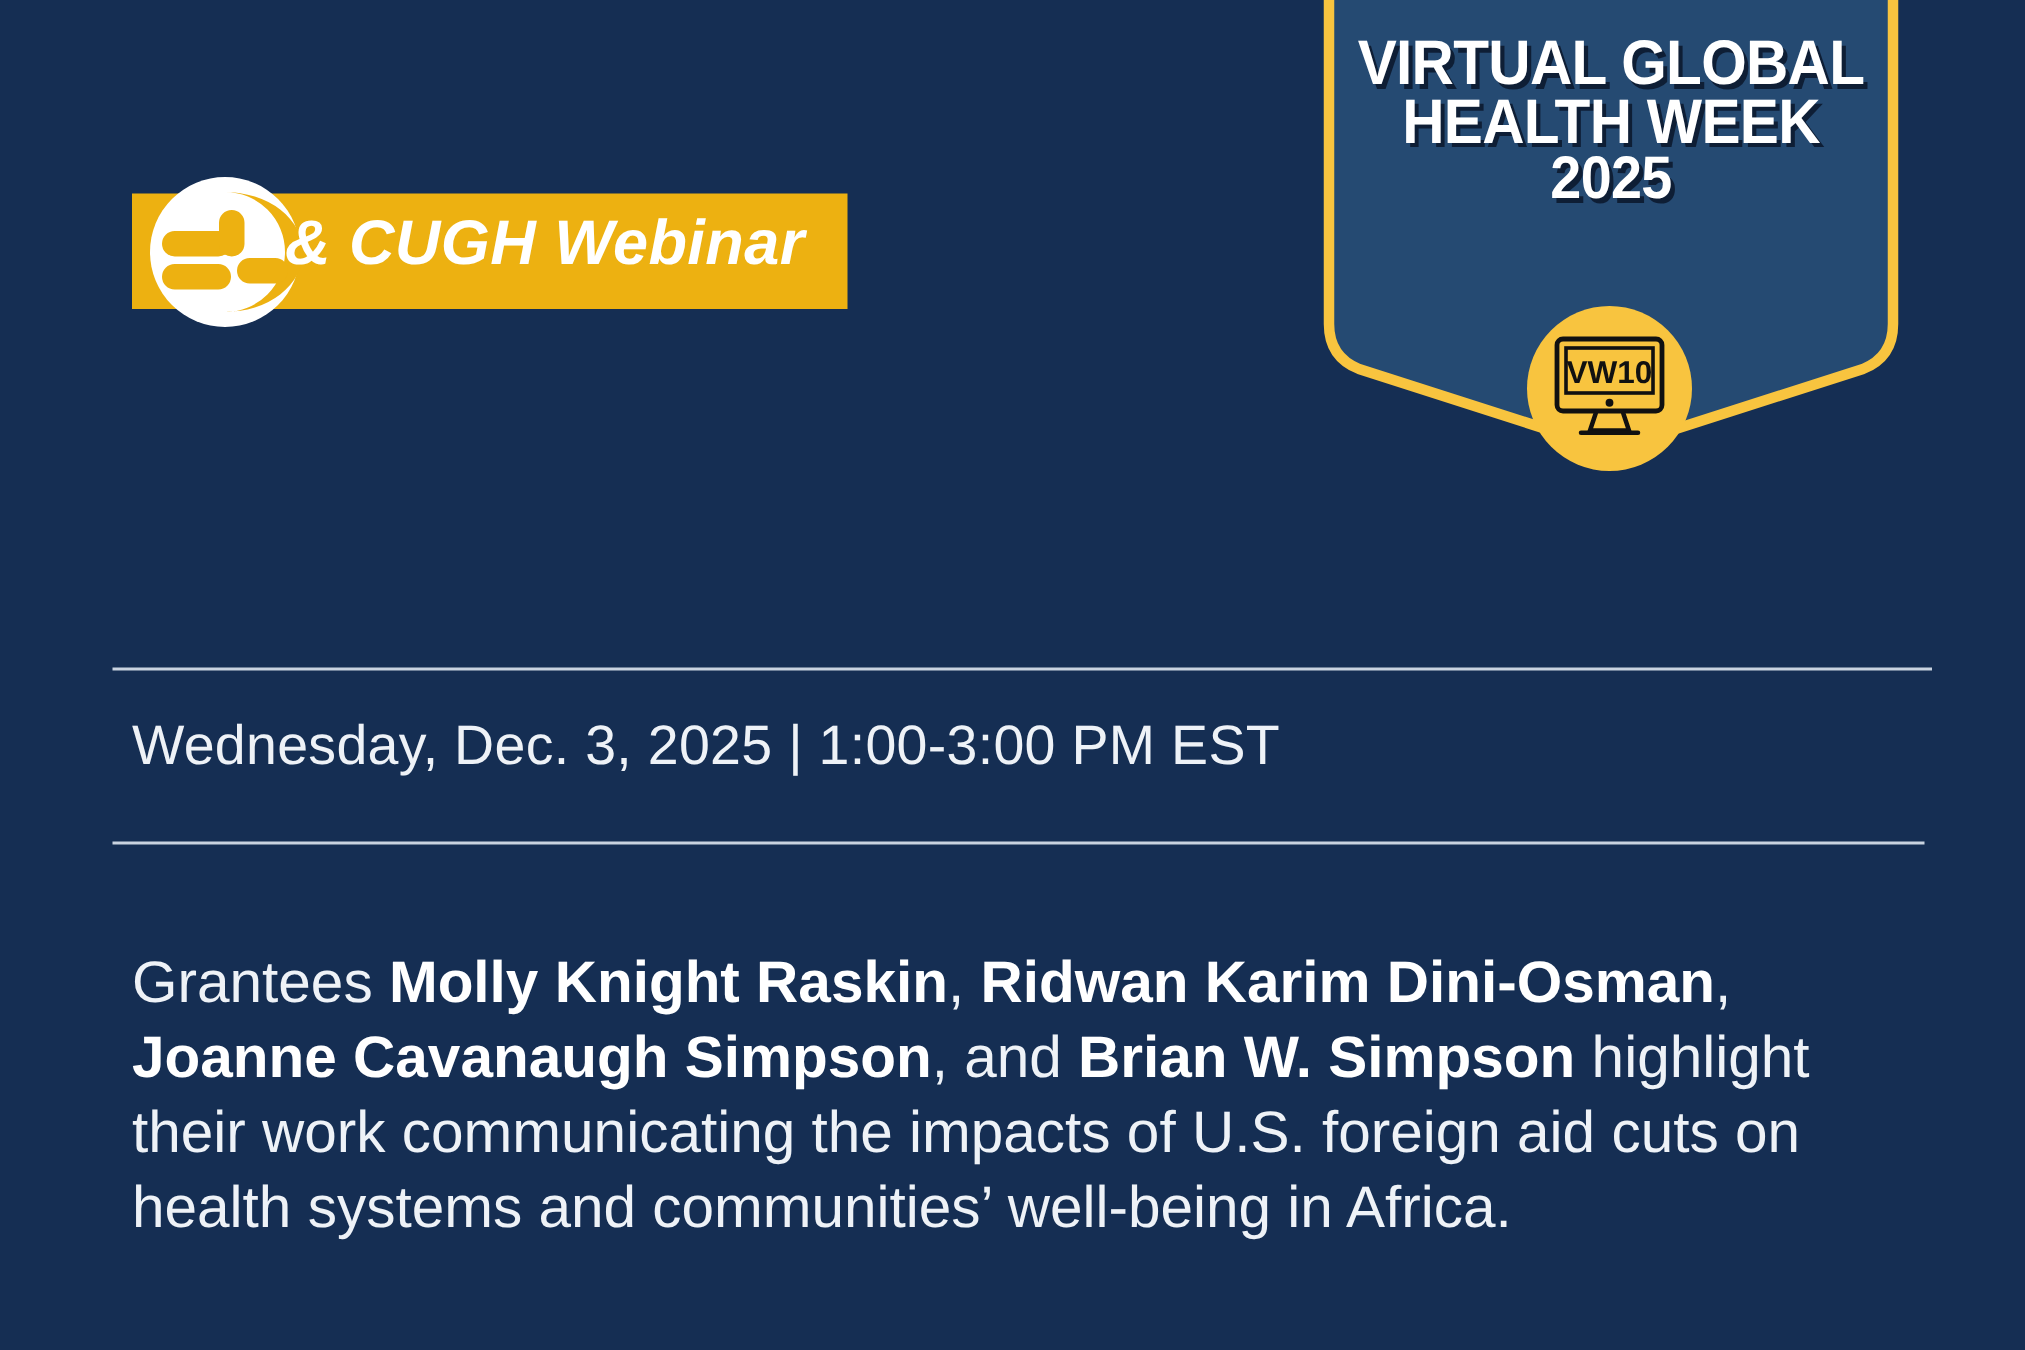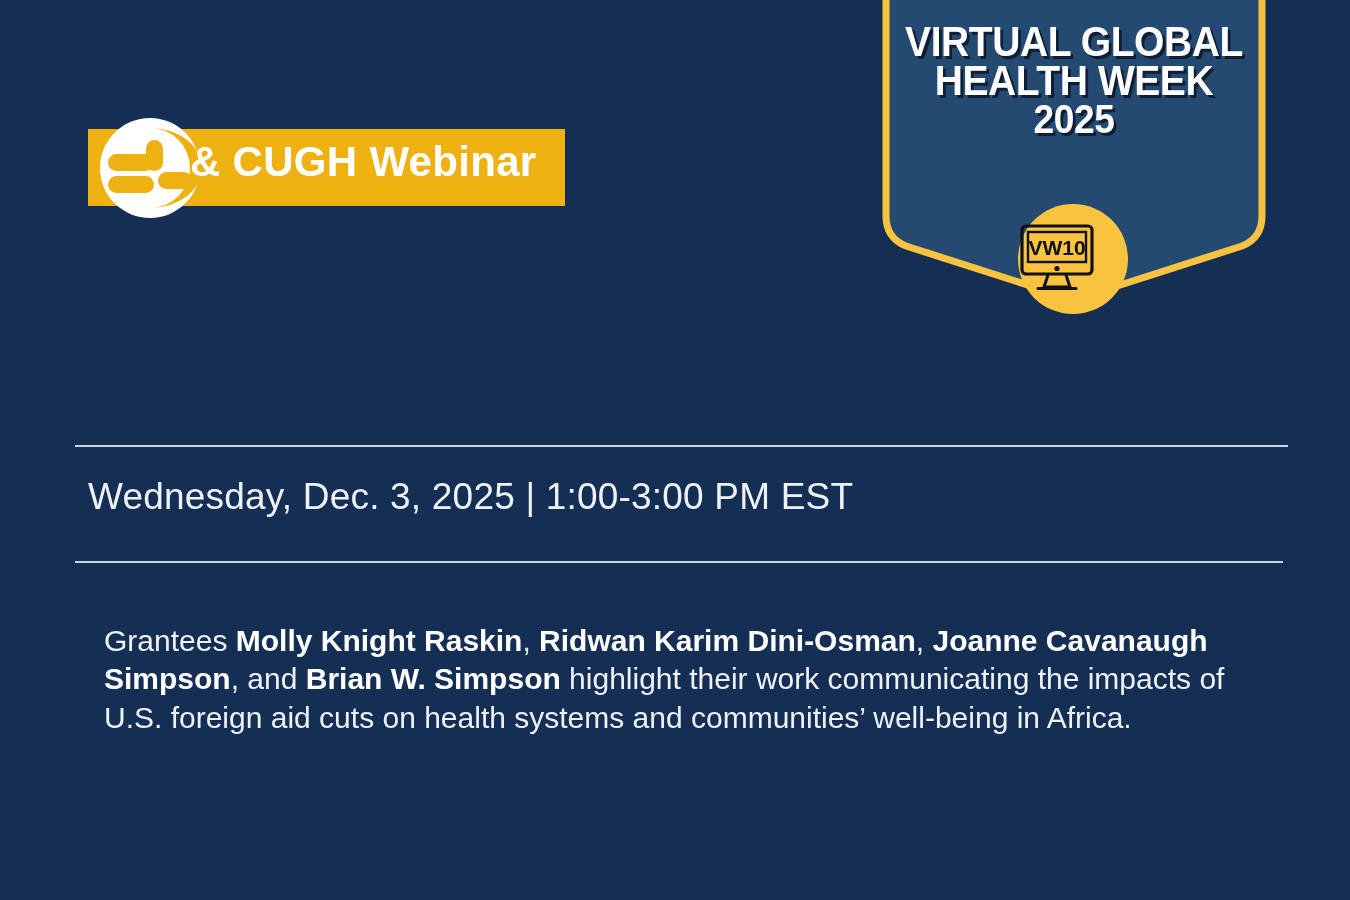--- a/index.html
+++ b/index.html
@@ -58,20 +58,21 @@
   .badge-circle {
     position: absolute;
     left: 142px;
     top: 238px;
     width: 110px;
     height: 110px;
     border-radius: 50%;
     background: #f8c43f;
     display: flex;
     align-items: center;
+    justify-content: center;
   }
   .vw-monitor {
     position: relative;
     width: 78px;
     height: 72px;
   }
 
   
   .cugh-bar {
     position: absolute;
@@ -80,20 +81,21 @@
     width: 477px;
     height: 77px;
     background: #edb111;
   }
   .cugh-label {
     position: absolute;
     left: 190px;
     top: 138px;
     font-size: 42px;
     font-weight: bold;
+    font-style: italic;
     color: #ffffff;
     letter-spacing: 0.3px;
     white-space: nowrap;
   }
   .cugh-logo {
     position: absolute;
     left: 96px;
     top: 114px;
     width: 108px;
     height: 108px;
@@ -134,25 +136,24 @@
     letter-spacing: 0.2px;
     white-space: nowrap;
   }
 
   
   .body-copy {
     position: absolute;
     left: 88px;
     top: 592px;
     width: 1180px;
-    font-size: 30px;
+    font-size: 39px;
     line-height: 1.28;
     color: #eef2f7;
     font-weight: normal;
-    margin-left: 16px;
   }
   .body-copy b { font-weight: bold; color: #ffffff; }
 </style>
 </head>
 <body>
 
 <div class="poster">
 
   <div class="badge-wrap">
     <svg class="badge-svg" viewBox="0 0 396 360">

